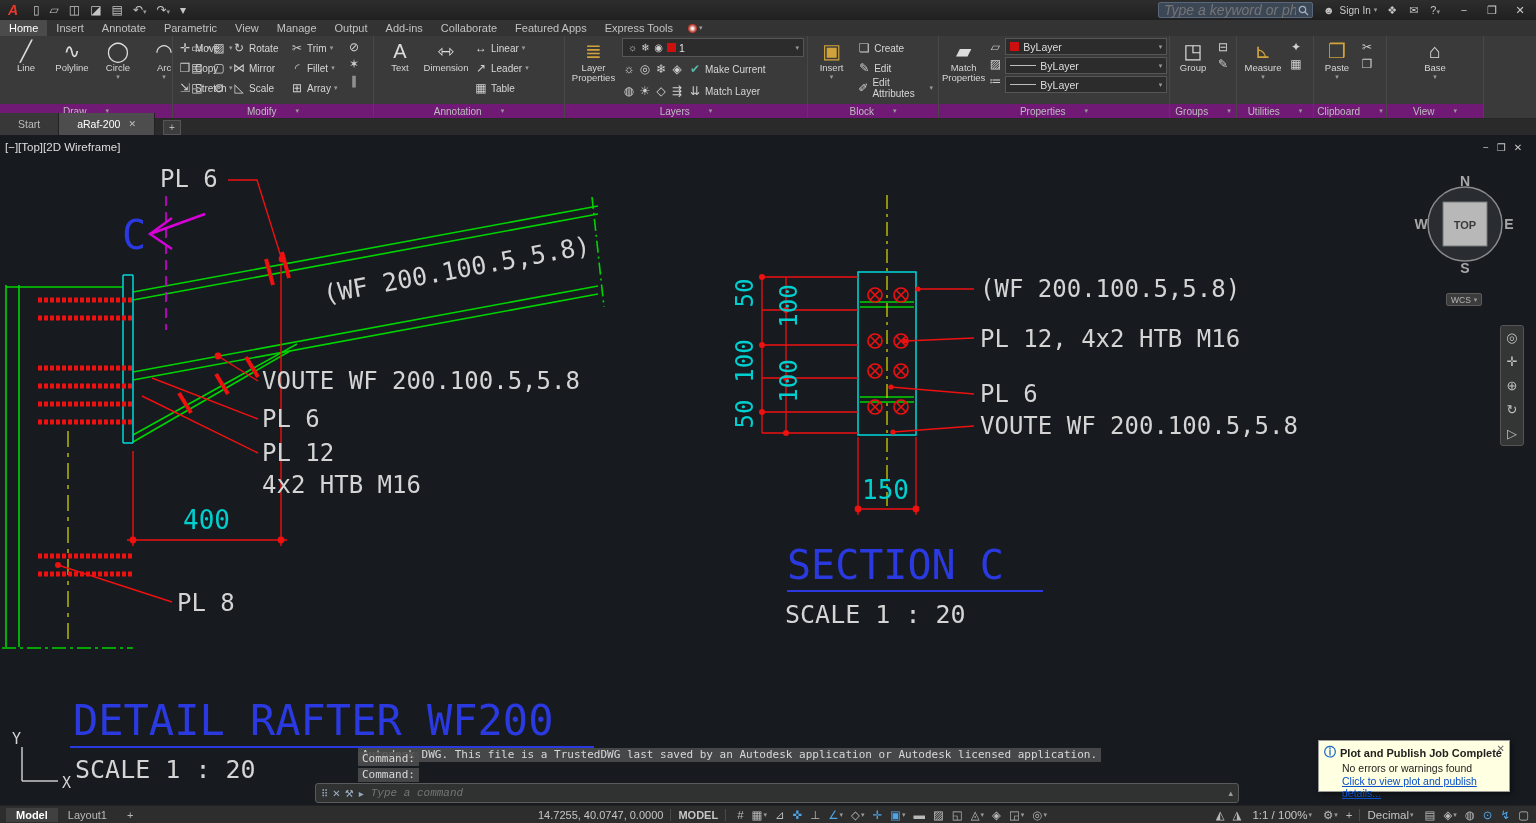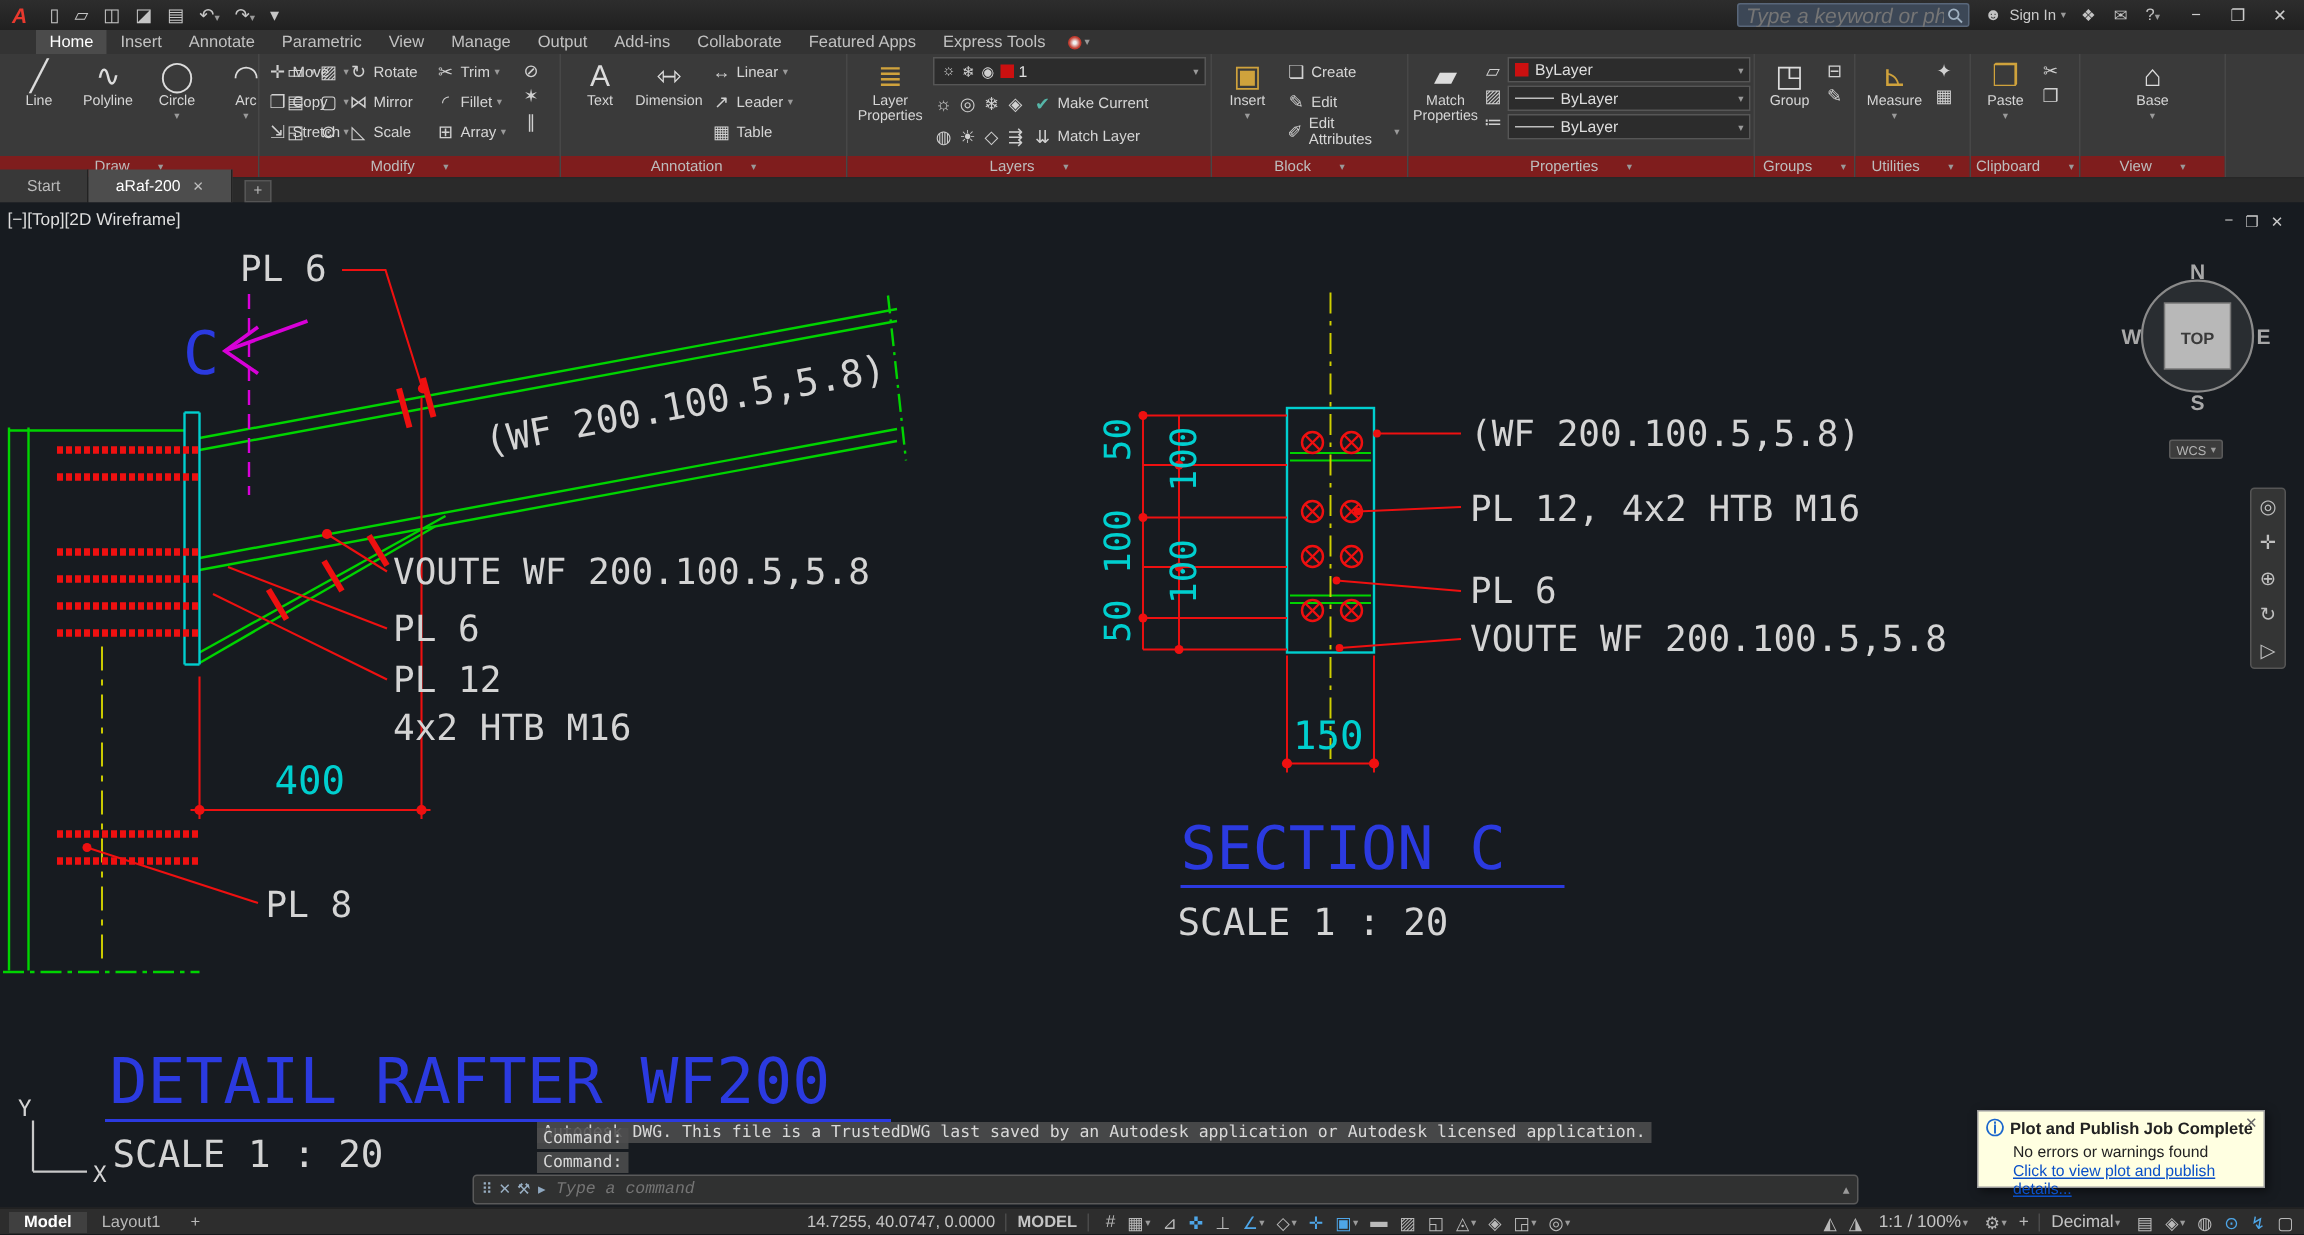--- a/index.html
+++ b/index.html
@@ -21,21 +21,21 @@
   
   #ribbontabs{position:absolute;left:0;top:20px;width:1536px;height:16px;background:#333333;display:flex;align-items:stretch;color:#c2c2c2;font-size:11px;}
   #ribbontabs .tab{padding:1px 9px;display:flex;align-items:center;cursor:default;}
   #ribbontabs .tab.active{background:#4b4b4b;color:#ffffff;}
   .ribbon-dot{display:flex;align-items:center;gap:2px;padding:0 6px;}
   .ribbon-dot .dot{width:9px;height:9px;border-radius:50%;background:radial-gradient(#f0f0f0 15%,#c23b2e 60%);display:inline-block;}
   
   #ribbonbody{position:absolute;left:0;top:36px;width:1536px;height:82px;background:#3a3a3a;display:flex;border-bottom:1px solid #272727;}
   .p{display:flex;flex-direction:column;border-right:1px solid #474747;}
   .pc{flex:1;display:flex;align-items:flex-start;padding:2px 3px;gap:3px;}
-  .pl{height:14px;text-align:center;font-size:10px;color:#bdbdbd;background:#7f1d1d;display:flex;align-items:center;justify-content:center;gap:19px;}
+  .pl{height:14px;text-align:center;font-size:10px;color:#bdbdbd;background:#701a75;display:flex;align-items:center;justify-content:center;gap:19px;}
   .bb{display:flex;flex-direction:column;align-items:center;width:46px;padding-top:1px;}
   .bi{font-size:20px;line-height:24px;color:#dcdcdc;}
   .bl{font-size:9.5px;line-height:10px;color:#d6d6d6;text-align:center;}
   .sbtn{display:flex;align-items:center;gap:3px;font-size:10px;color:#d6d6d6;height:20px;padding:0 2px;}
   .si{font-size:12px;color:#d0d0d0;width:14px;text-align:center;}
   .mini{display:grid;grid-template-columns:22px 22px;grid-auto-rows:20px;}
   .mini .sbtn{padding:0;}
   .stack{display:flex;flex-direction:column;}
   .grid3{display:grid;grid-template-columns:54px 58px 56px;grid-auto-rows:20px;}
   .combo{display:flex;align-items:center;gap:3px;background:#2c2c2c;border:1px solid #565656;height:17px;width:172px;padding:0 4px;font-size:10.5px;color:#e0e0e0;}
@@ -127,21 +127,21 @@
         </span>
       <span class="win-btns">
         <span>−</span>
         <span>❐</span>
         <span>✕</span>
       </span>
     </div>
   </div>
 
   <div id="ribbontabs">
-    <span style="display:flex;padding-left:24px;">
+    <span style="display:flex;">
 
     <span class="tab active">Home</span>
         <span class="tab">Insert</span>
         <span class="tab">Annotate</span>
         <span class="tab">Parametric</span>
         <span class="tab">View</span>
         <span class="tab">Manage</span>
         <span class="tab">Output</span>
         <span class="tab">Add-ins</span>
         <span class="tab">Collaborate</span>

